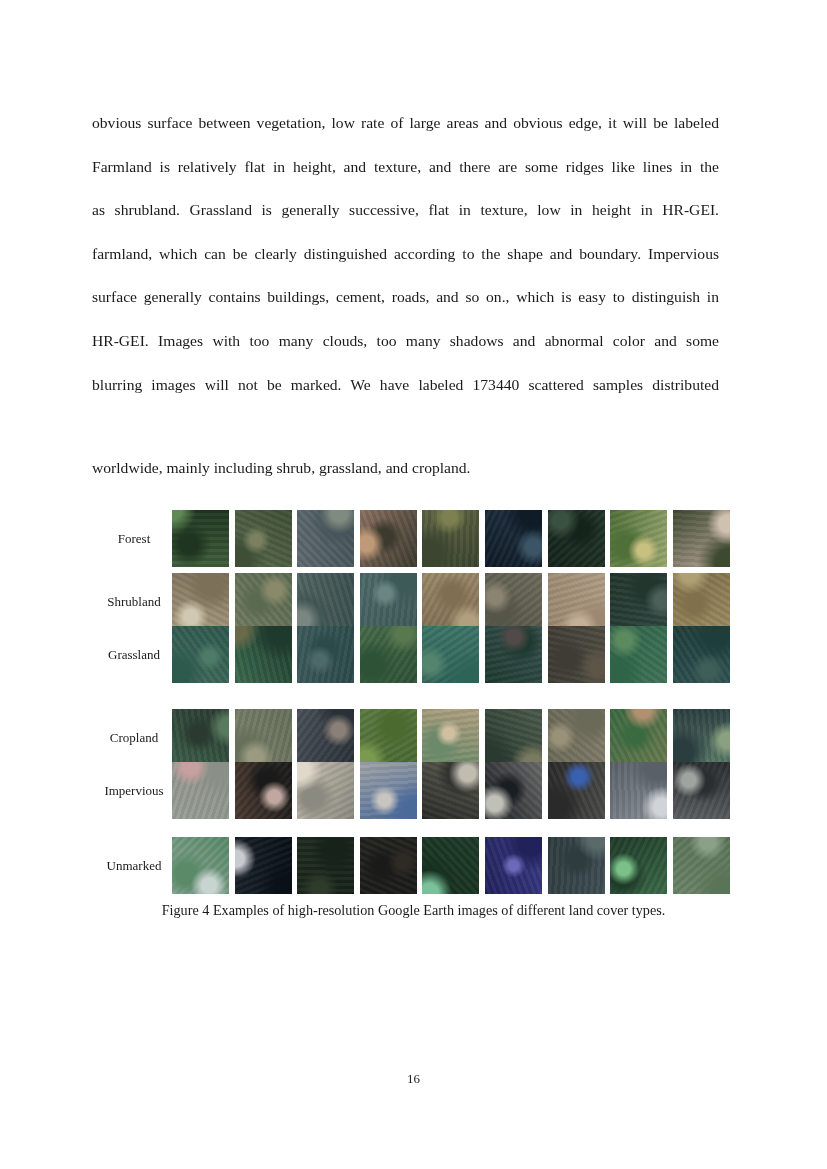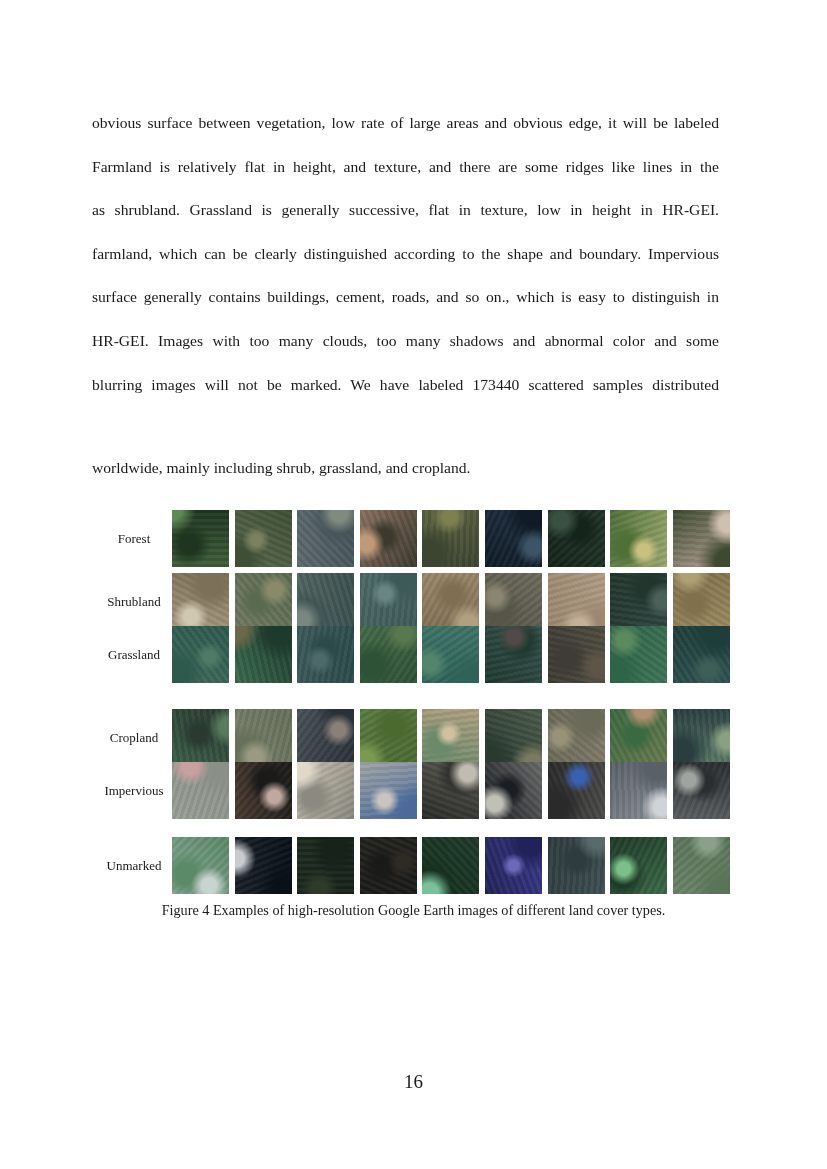--- a/index.html
+++ b/index.html
@@ -11,21 +11,21 @@
   .line.last { text-align-last: left; margin-top: 40px; }
   .figure { position: absolute; left: 100px; top: 510px; width: 640px; }
   .row { position: absolute; left: 0; height: 57px; width: 640px; }
   .row-label { position: absolute; left: 0; width: 68px; top: 0; height: 57px;
                display: flex; align-items: center; justify-content: center;
                font-size: 13px; }
   .tile { position: absolute; top: 0; width: 57px; height: 57px; }
   .caption { position: absolute; left: 0; right: 0; top: 902px; text-align: center;
              font-size: 14.2px; }
   .page-num { position: absolute; left: 0; right: 0; top: 1071px; text-align: center;
-              font-size: 19px; }
+              font-size: 13px; }
 </style>
 </head>
 <body>
 
 <div class="body-text">
   <div class="line">obvious surface between vegetation, low rate of large areas and obvious edge, it will be labeled</div>
   <div class="line">Farmland is relatively flat in height, and texture, and there are some ridges like lines in the</div>
   <div class="line">as shrubland. Grassland is generally successive, flat in texture, low in height in HR-GEI.</div>
   <div class="line">farmland, which can be clearly distinguished according to the shape and boundary. Impervious</div>
   <div class="line">surface generally contains buildings, cement, roads, and so on., which is easy to distinguish in</div>

